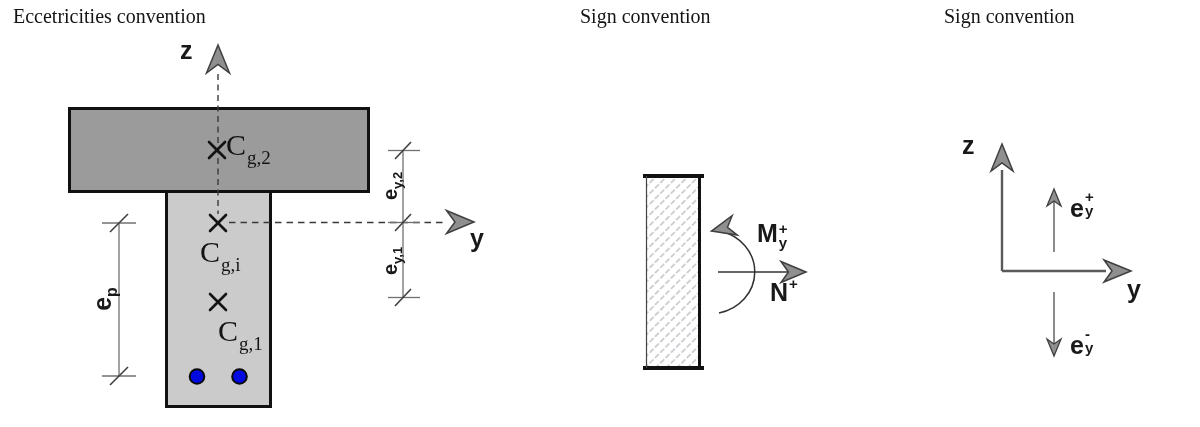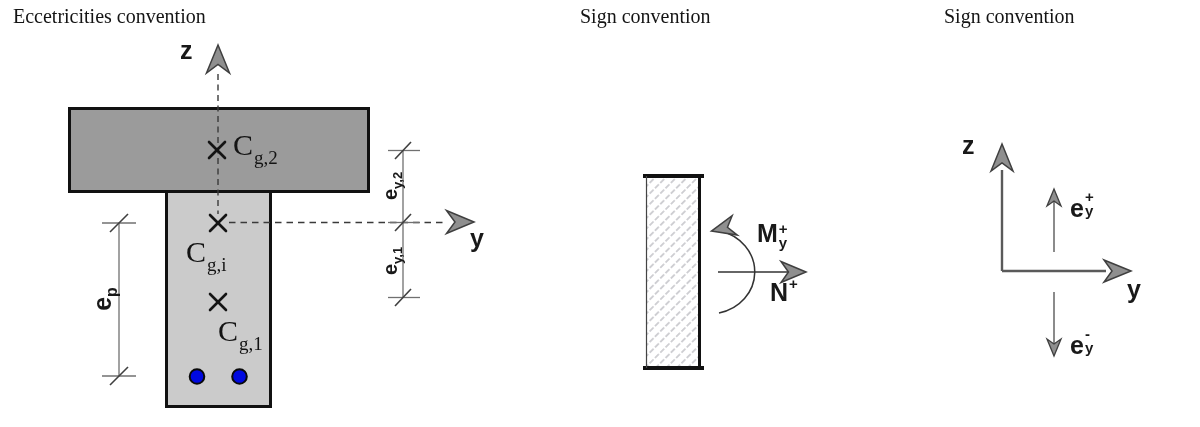--- a/index.html
+++ b/index.html
@@ -116,24 +116,24 @@
   <div class="title" style="left:13px;top:4px;">
     <span>Eccetricities convention</span>
   </div>
   <div class="lbl" style="left:180px;top:38px;">
     <span class="base">z</span>
   </div>
   <div class="lbl" style="left:470px;top:226px;">
     <span class="base">y</span>
   </div>
 
-  <div class="cg" style="left:233px;top:130px;">
+  <div class="cg" style="left:226px;top:130px;">
     <span class="base">C</span><span class="sub">g,2</span>
   </div>
-  <div class="cg" style="left:186px;top:237px;">
+  <div class="cg" style="left:200px;top:237px;">
     <span class="base">C</span><span class="sub">g,i</span>
   </div>
   <div class="cg" style="left:218px;top:316px;">
     <span class="base">C</span><span class="sub">g,1</span>
   </div>
 
   <div class="dim" style="left:105px;top:299px;">
     <span class="base">e</span><span class="sub">p</span>
   </div>
   <div class="dim small" style="left:392px;top:186px;">

